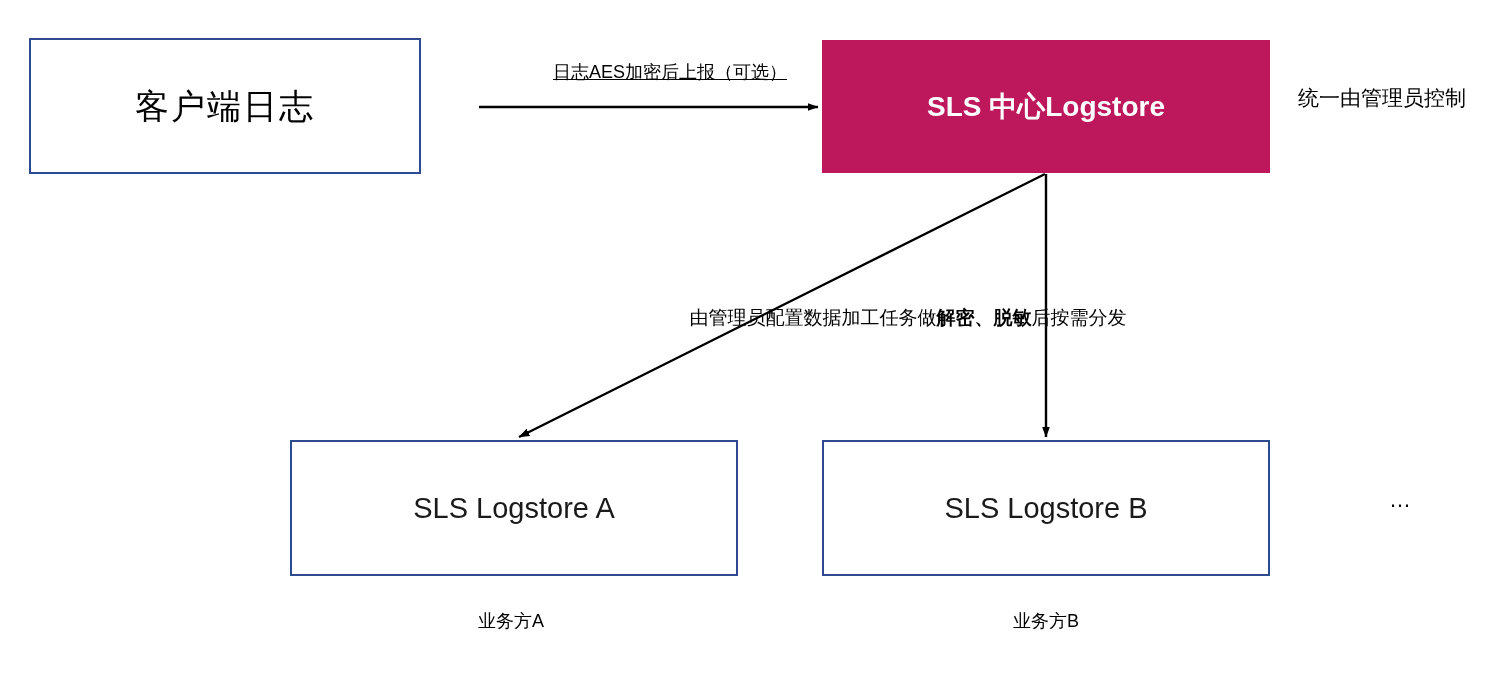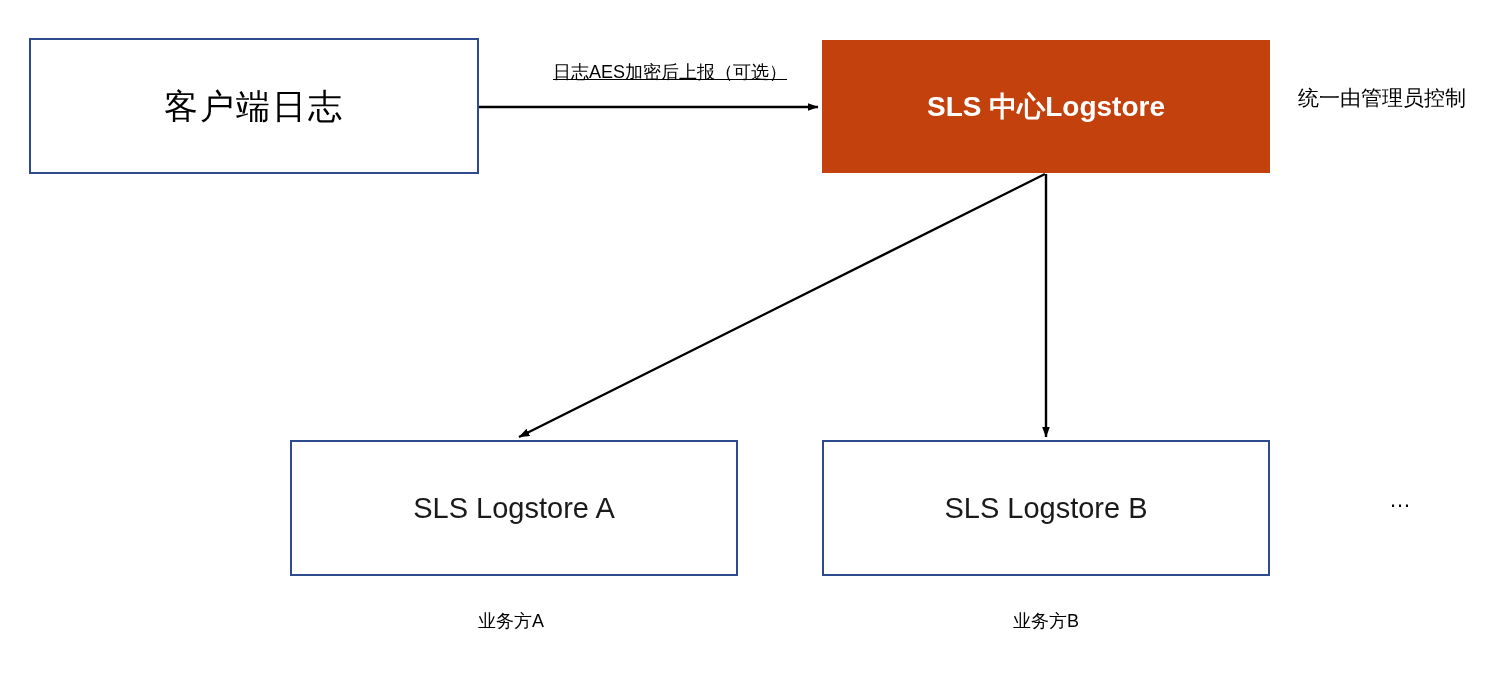--- a/index.html
+++ b/index.html
@@ -23,21 +23,21 @@
     display: flex;
     align-items: center;
     justify-content: center;
     text-align: center;
   }
   .node-outline {
     border: 2px solid #2e4b8f;
     background: #ffffff;
   }
   .node-filled {
-    background: #c2410c;
+    background: #be185d;
     border: none;
     text-align: right;
   }
   .node-label {
     color: #000000;
     line-height: 1.2;
   }
   .node-label-cn-big {
     font-size: 34px;
     letter-spacing: 2px;
@@ -95,38 +95,39 @@
       </marker>
     </defs>
 
     <line x1="479" y1="107" x2="818" y2="107" stroke="#000000" stroke-width="2.6" marker-end="url(#arrowhead)"></line>
 
     <line x1="1045" y1="174" x2="519" y2="437" stroke="#000000" stroke-width="2.4" marker-end="url(#arrowhead)"></line>
 
     <line x1="1046" y1="174" x2="1046" y2="437" stroke="#000000" stroke-width="2.4" marker-end="url(#arrowhead)"></line>
   </svg>
 
-  <div class="node node-outline" style="left:29px; top:38px; width:450px; height:136px;">
+  <div class="node node-outline" style="left:29px; top:38px; width:392px; height:136px;">
     <span class="node-label node-label-cn-big">客户端日志</span>
   </div>
 
   <div class="node node-filled" style="left:822px; top:40px; width:448px; height:133px;">
     <span class="node-label node-label-white-bold">SLS 中心Logstore</span>
   </div>
 
   <div class="node node-outline" style="left:290px; top:440px; width:448px; height:136px;">
     <span class="node-label node-label-latin">SLS Logstore A</span>
   </div>
 
   <div class="node node-outline" style="left:822px; top:440px; width:448px; height:136px;">
     <span class="node-label node-label-latin">SLS Logstore B</span>
   </div>
 
   <div class="free-text center" style="left:670px; top:62px; font-size:18px;text-decoration:underline;">日志AES加密后上报（可选）</div>
 
+  <div class="free-text center" style="left:908px; top:307px; font-size:19px;"><span>由管理员配置数据加工任务做</span><span class="bold-seg">解密、脱敏</span><span>后按需分发</span></div>
 
   <div class="free-text" style="left:1298px; top:85px; font-size:21px;">统一由管理员控制</div>
 
   <div class="free-text center" style="left:511px; top:611px; font-size:18px;">业务方A</div>
 
   <div class="free-text center" style="left:1046px; top:611px; font-size:18px;">业务方B</div>
 
   <div class="ellipsis-text" style="left:1389px; top:487px;">…</div>
 
 </div>

